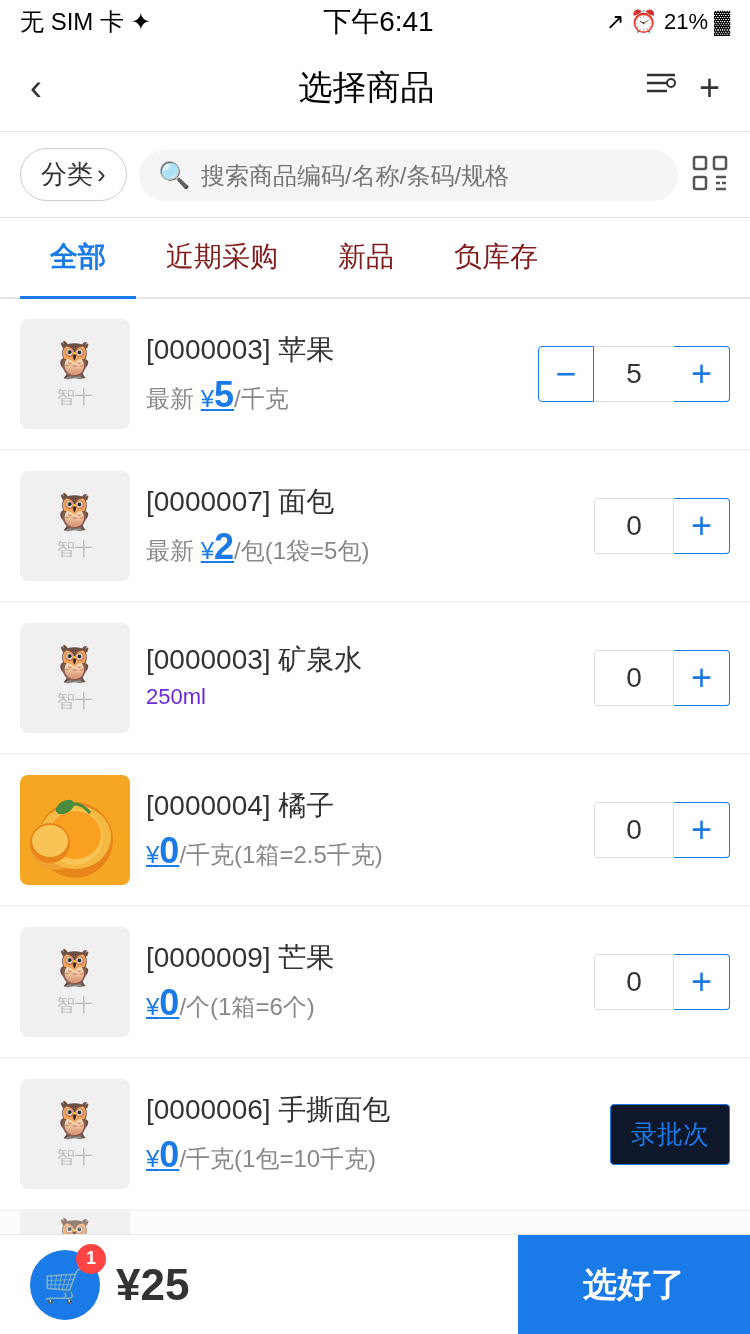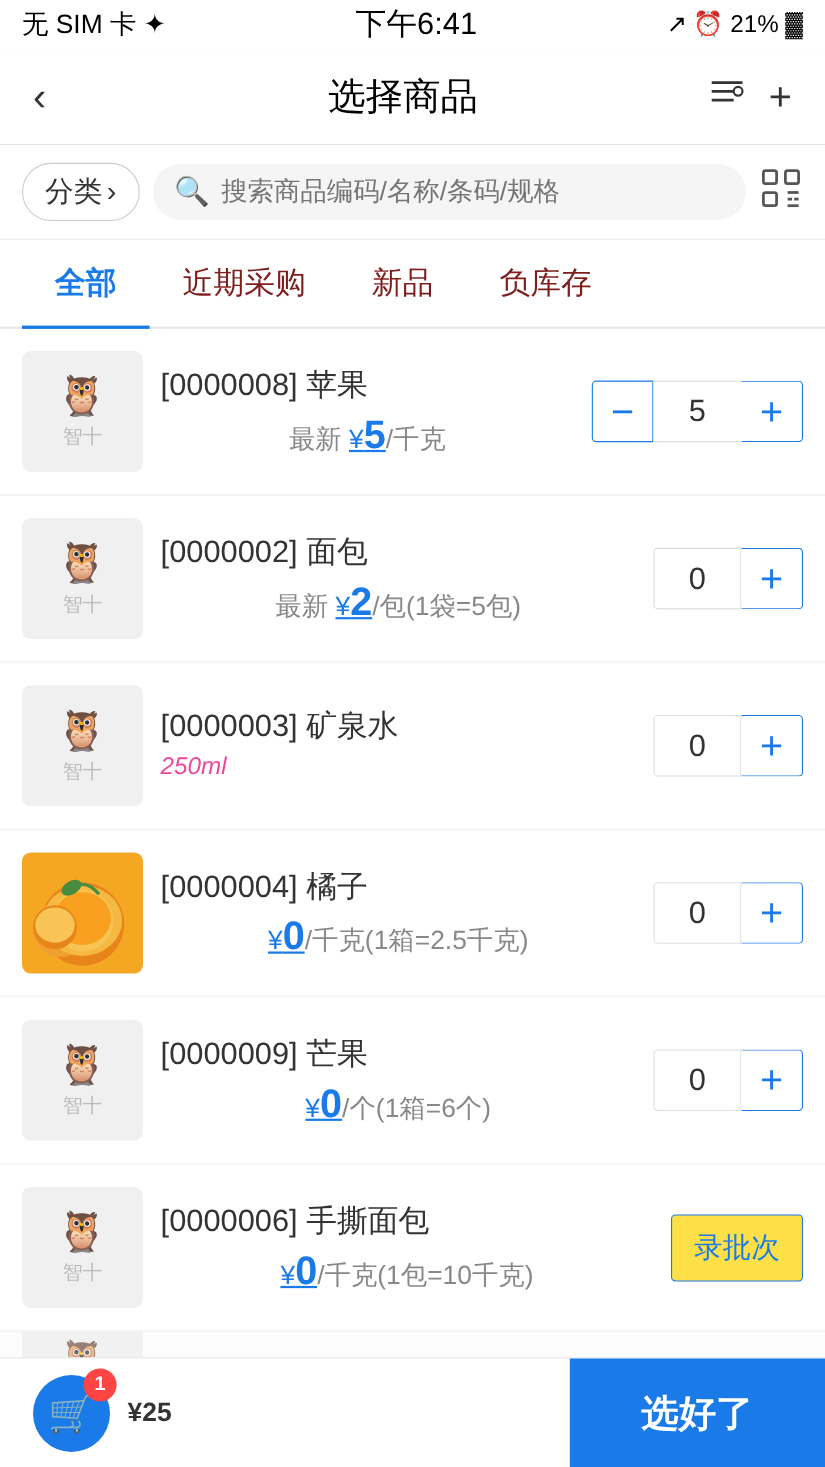--- a/index.html
+++ b/index.html
@@ -54,21 +54,21 @@
       font-size: 36px;
       color: #333;
       cursor: pointer;
     }
 
     
     .filter-row {
       background: #fff;
       padding: 16px 20px;
       display: flex;
-      align-items: center;
+      align-items: flex-end;
       gap: 12px;
       border-bottom: 1px solid #e5e5e5;
     }
     .category-btn {
       display: flex;
       align-items: center;
       gap: 4px;
       border: 1px solid #ccc;
       border-radius: 40px;
       padding: 8px 20px;
@@ -167,28 +167,26 @@
     }
     .product-name {
       font-size: 28px;
       color: #333;
       font-weight: 500;
       margin-bottom: 6px;
       line-height: 1.3;
     }
     .product-spec {
       font-size: 22px;
-      color: #ec4899;
+      color: #6d28d9;
       margin-bottom: 4px;
-      font-style: italic;
     }
     .product-price {
       font-size: 24px;
       color: #888;
-      text-align: center;
     }
     .price-num {
       color: #1a7ae8;
       font-size: 36px;
       font-weight: 700;
     }
     .price-underline {
       text-decoration: underline;
       color: #1a7ae8;
     }
@@ -229,21 +227,21 @@
       color: #333;
       background: #fff;
       outline: none;
     }
     .qty-only-plus {
       border-radius: 4px;
     }
     .batch-btn {
       border: 1px solid #1a7ae8;
       color: #1a7ae8;
-      background: #fde047;
+      background: #0f172a;
       border-radius: 4px;
       padding: 12px 20px;
       font-size: 26px;
       cursor: pointer;
       white-space: nowrap;
     }
 
     
     .bottom-bar {
       position: fixed;
@@ -287,21 +285,21 @@
       border-radius: 50%;
       width: 30px;
       height: 30px;
       font-size: 18px;
       display: flex;
       align-items: center;
       justify-content: center;
       font-weight: 600;
     }
     .cart-total {
-      font-size: 24px;
+      font-size: 44px;
       font-weight: 600;
       color: #333;
     }
     .confirm-btn {
       width: 232px;
       height: 100px;
       background: #1a7ae8;
       color: #fff;
       font-size: 34px;
       font-weight: 600;
@@ -379,41 +377,41 @@
 <div class="product-list">
 
   <div class="product-item">
     <div class="product-thumb">
       <div class="owl-logo">
         <span class="owl-icon">🦉</span>
         <span class="owl-text">智十</span>
       </div>
     </div>
     <div class="product-info">
-      <div class="product-name">[0000008] 苹果</div>
+      <div class="product-name">[0000003] 苹果</div>
       <div class="product-price">
         最新 <span class="price-underline">¥<span class="price-num">5</span></span>/千克
       </div>
     </div>
     <div class="product-qty">
       <button class="qty-btn qty-minus">−</button>
       <input class="qty-input" type="text" value="5" style="">
       <button class="qty-btn qty-plus">+</button>
     </div>
   </div>
 
   <div class="product-item">
     <div class="product-thumb">
       <div class="owl-logo">
         <span class="owl-icon">🦉</span>
         <span class="owl-text">智十</span>
       </div>
     </div>
     <div class="product-info">
-      <div class="product-name">[0000002] 面包</div>
+      <div class="product-name">[0000007] 面包</div>
       <div class="product-price">
         最新 <span class="price-underline">¥<span class="price-num">2</span></span>/包(1袋=5包)
       </div>
     </div>
     <div class="product-qty">
       <input class="qty-input" type="text" value="0" style="border-radius: 4px 0px 0px 4px; border: 1px solid rgb(221, 221, 221);">
       <button class="qty-btn qty-only-plus" style="border-left:none; border-radius:0 4px 4px 0;">+</button>
     </div>
   </div>
 

